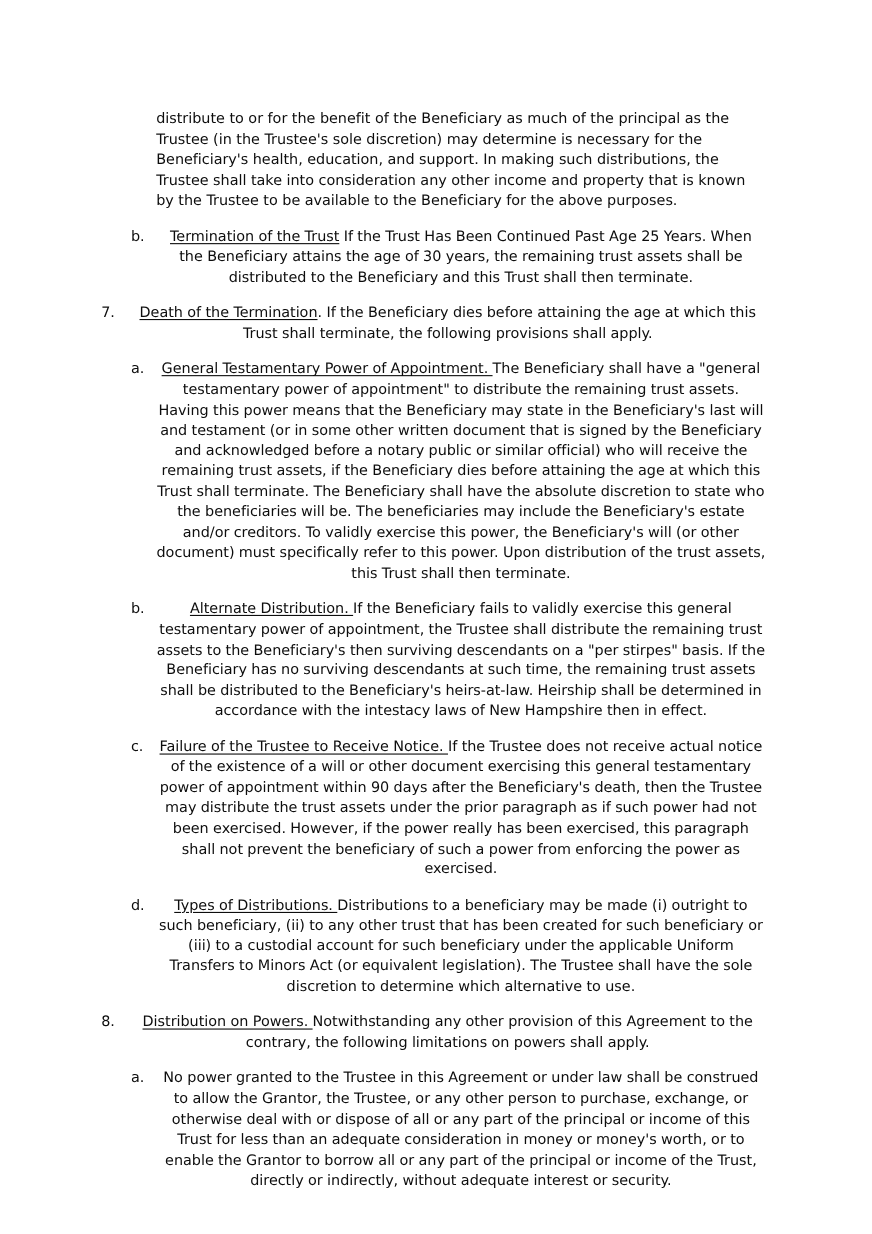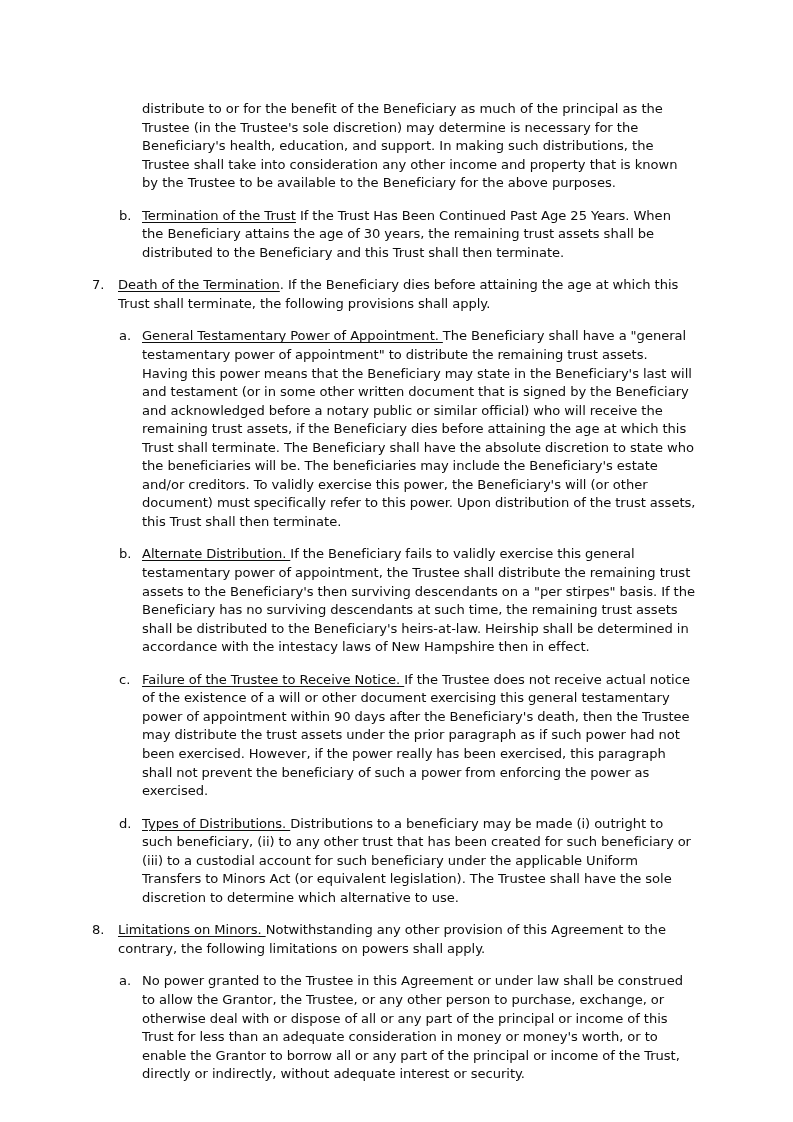--- a/index.html
+++ b/index.html
@@ -37,21 +37,21 @@
   }
 
   .marker {
     flex: 0 0 auto;
     text-align: left;
     white-space: nowrap;
   }
 
   .para {
     flex: 1 1 auto;
-    text-align: left;
+    text-align: center;
     word-spacing: -0.15px;
   }
 
   
   .lvl1 > .marker { width: 26px; }
 
   
   .lvl2 { padding-left: 27px; }
   .lvl2 > .marker { width: 23px; }
 
@@ -105,21 +105,21 @@
       <span class="para"><u class="hd">Failure of the Trustee to Receive Notice. </u><span> If the Trustee does not receive actual notice of the existence of a will or other document exercising this general testamentary power of appointment within 90 days after the Beneficiary's death, then the Trustee may distribute the trust assets under the prior paragraph as if such power had not been exercised.  However, if the power really has been exercised, this paragraph shall not prevent the beneficiary of such a power from enforcing the power as exercised.</span></span>
     </div>
 
     <div class="item lvl2 gap-md">
       <span class="marker">d.</span>
       <span class="para"><u class="hd">Types of Distributions. </u><span> Distributions to a beneficiary may be made (i) outright to such beneficiary, (ii) to any other trust that has been created for such beneficiary or (iii) to a custodial account for such beneficiary under the applicable Uniform Transfers to Minors Act (or equivalent legislation).  The Trustee shall have the sole discretion to determine which alternative to use.</span></span>
     </div>
 
     <div class="item lvl1 gap-md">
       <span class="marker">8.</span>
-      <span class="para"><u class="hd">Limitations on Minors. </u><span> Notwithstanding any other provision of this Agreement to the contrary, the following limitations on powers shall apply.</span></span>
+      <span class="para"><u class="hd">Distribution on Powers. </u><span> Notwithstanding any other provision of this Agreement to the contrary, the following limitations on powers shall apply.</span></span>
     </div>
 
     <div class="item lvl2 gap-md">
       <span class="marker">a.</span>
       <span class="para">No power granted to the Trustee in this Agreement or under law shall be construed to allow the Grantor, the Trustee, or any other person to purchase, exchange, or otherwise deal with or dispose of all or any part of the principal or income of this Trust for less than an adequate consideration in money or money's worth, or to enable the Grantor to borrow all or any part of the principal or income of the Trust, directly or indirectly, without adequate interest or security.</span>
     </div>
 
   </div>
 </div>
 

